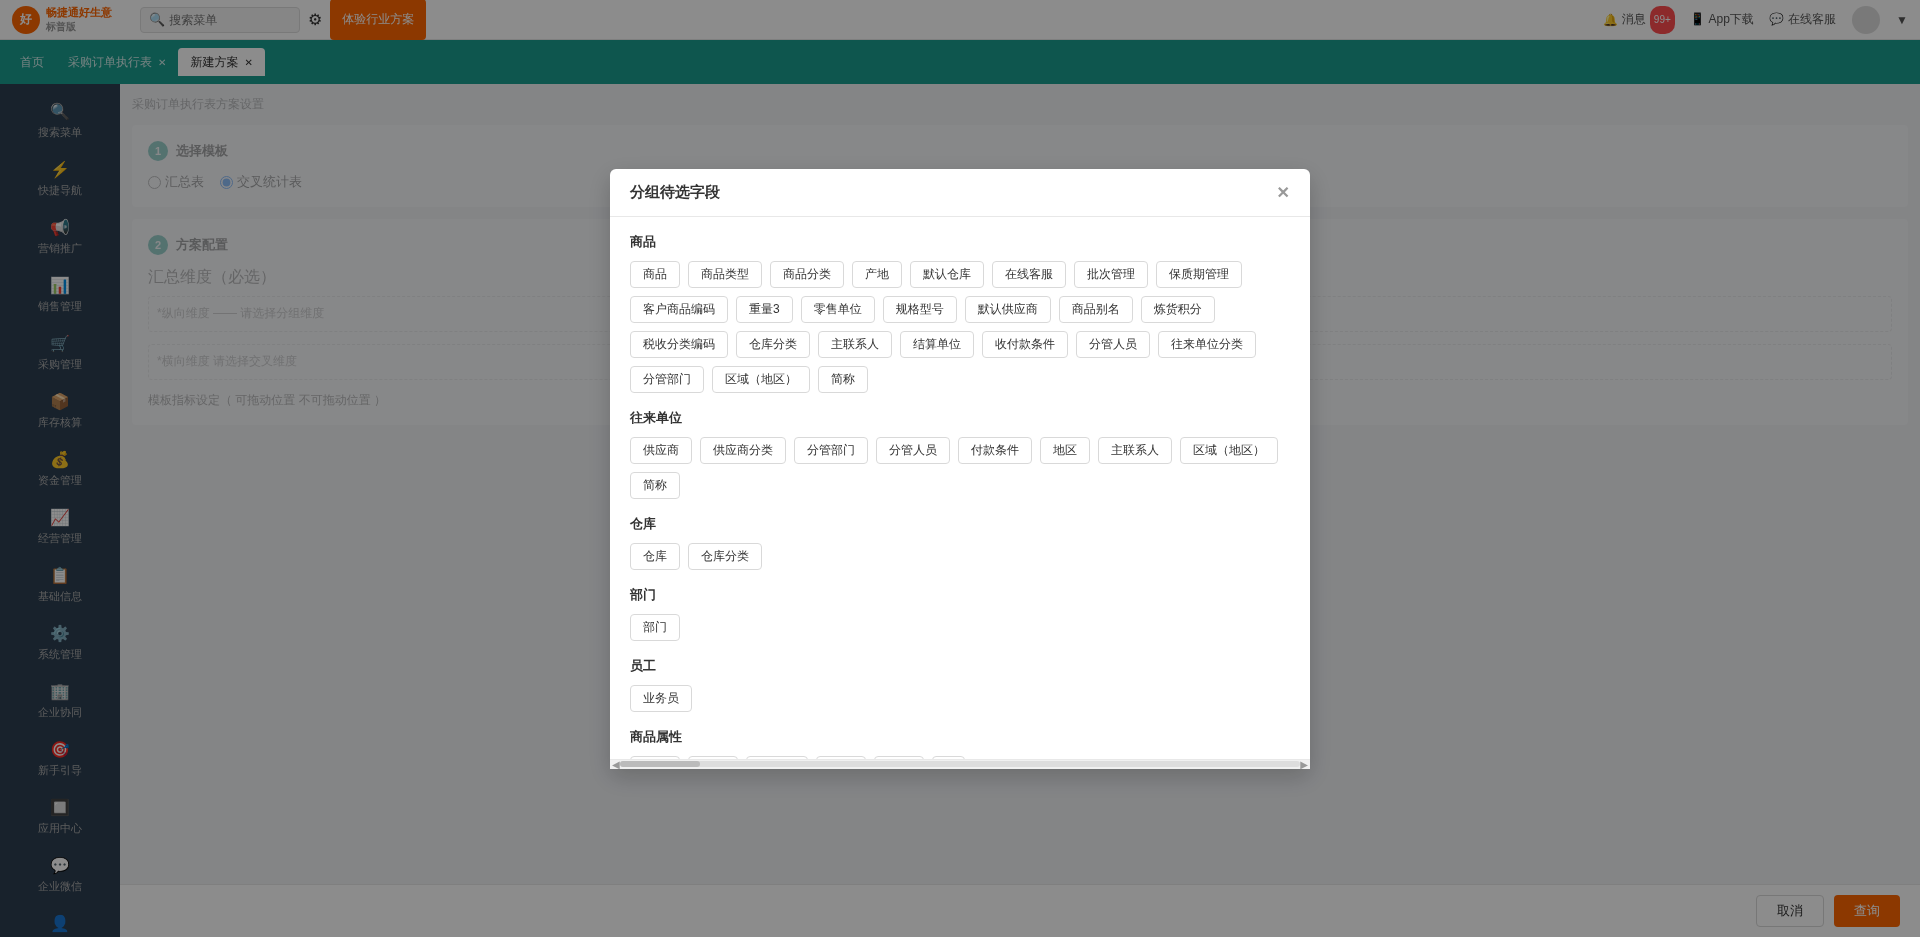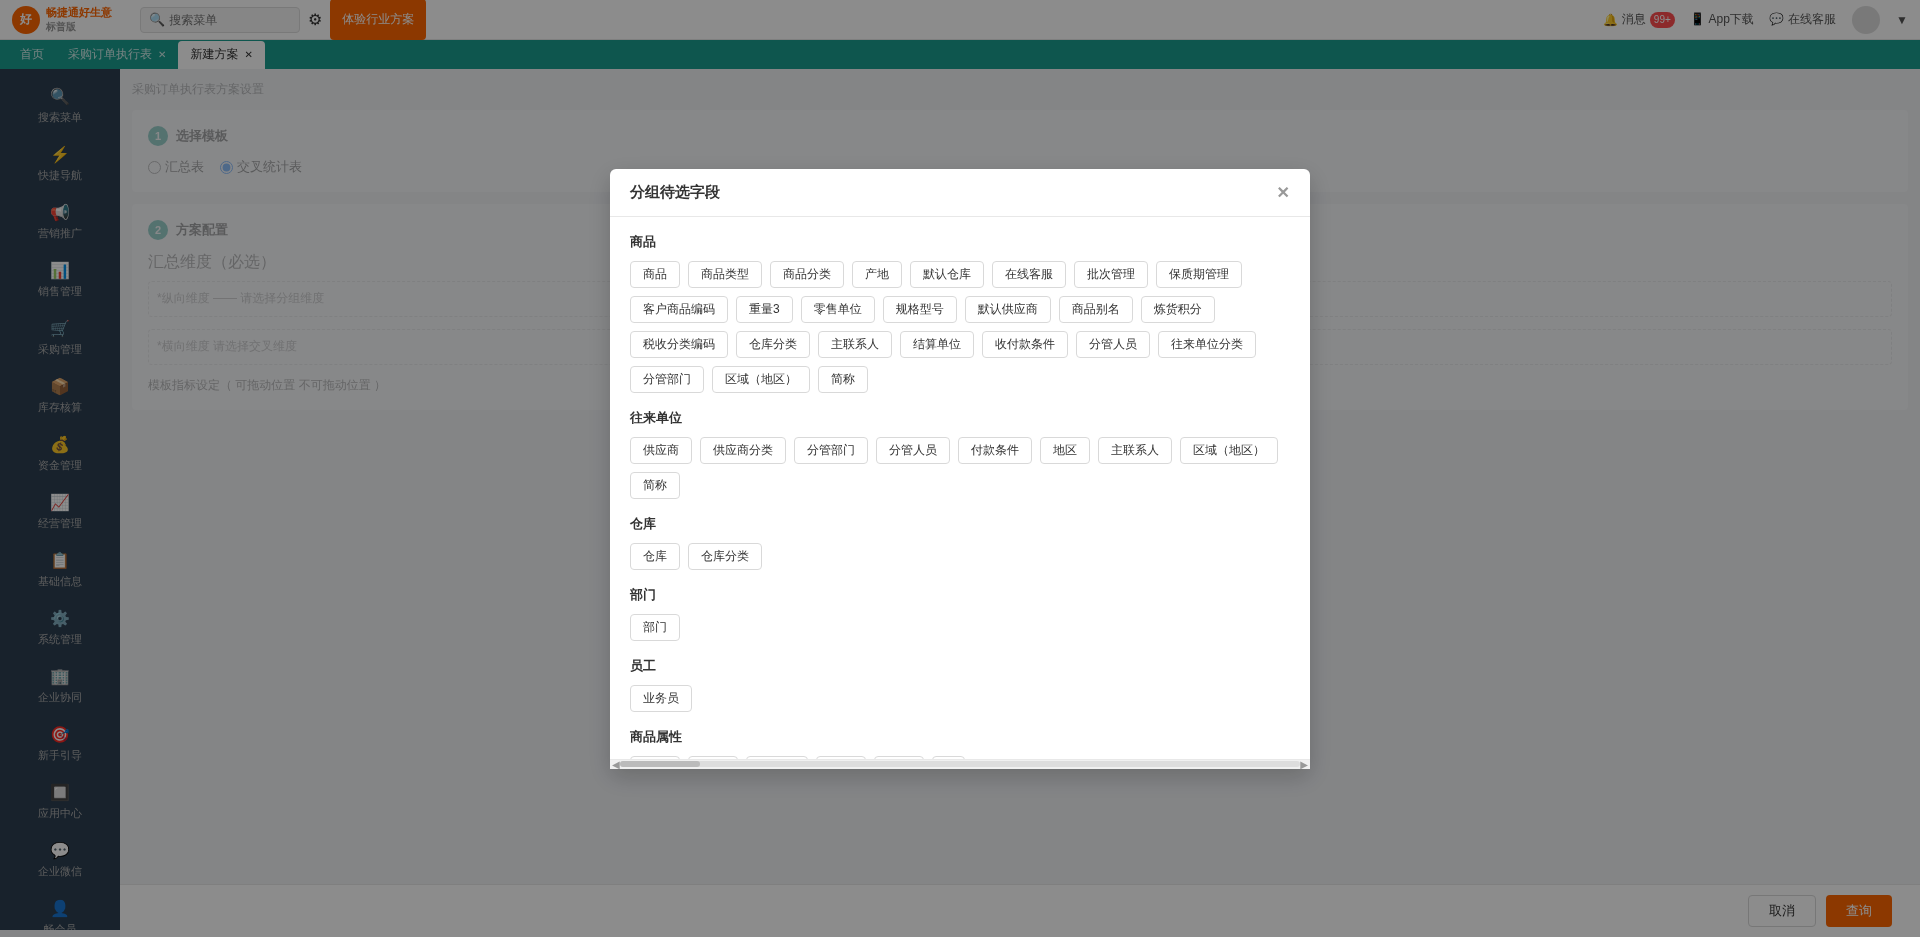--- a/index.html
+++ b/index.html
@@ -44,27 +44,27 @@
     .header-right {
       margin-left: auto;
       display: flex; align-items: center; gap: 16px;
       font-size: 12px; color: #555;
     }
     .notification-badge {
       position: relative; display: inline-flex; align-items: center; gap: 4px;
     }
     .badge {
       background: #ff4d4f; color: #fff; border-radius: 10px;
-      padding: 0 4px; font-size: 10px; min-width: 16px; height: 16px;
+      padding: 0 4px; font-size: 10px; min-width: 16px; height: 28px;
       display: inline-flex; align-items: center; justify-content: center;
     }
 
     
     .tab-bar {
-      height: 29px;
+      height: 44px;
       background: #1a9d8f;
       display: flex;
       align-items: center;
       padding: 0 8px;
     }
     .tab-item {
       height: 28px; padding: 0 12px;
       display: flex; align-items: center; gap: 6px;
       border-radius: 4px 4px 0 0;
       cursor: pointer; font-size: 12px; color: rgba(255,255,255,0.8);
@@ -164,21 +164,21 @@
       flex: 1; height: 6px; background: #ddd; border-radius: 3px; position: relative;
     }
     .modal-hscroll-thumb {
       width: 80px; height: 6px; background: #bbb; border-radius: 3px;
     }
 
     
     .bottom-bar {
       position: fixed; bottom: 0; right: 0;
       background: #fff; border-top: 1px solid #e8e8e8;
-      padding: 10px 28px; display: flex; justify-content: flex-end; gap: 10px;
+      padding: 10px 20px; display: flex; justify-content: flex-end; gap: 10px;
       width: calc(100% - 120px);
     }
     .btn-cancel {
       border: 1px solid #d9d9d9; background: #fff; color: #333;
       padding: 6px 20px; border-radius: 4px; cursor: pointer; font-size: 13px;
     }
     .btn-confirm {
       background: #ff6600; color: #fff; border: none;
       padding: 6px 20px; border-radius: 4px; cursor: pointer; font-size: 13px;
     }

